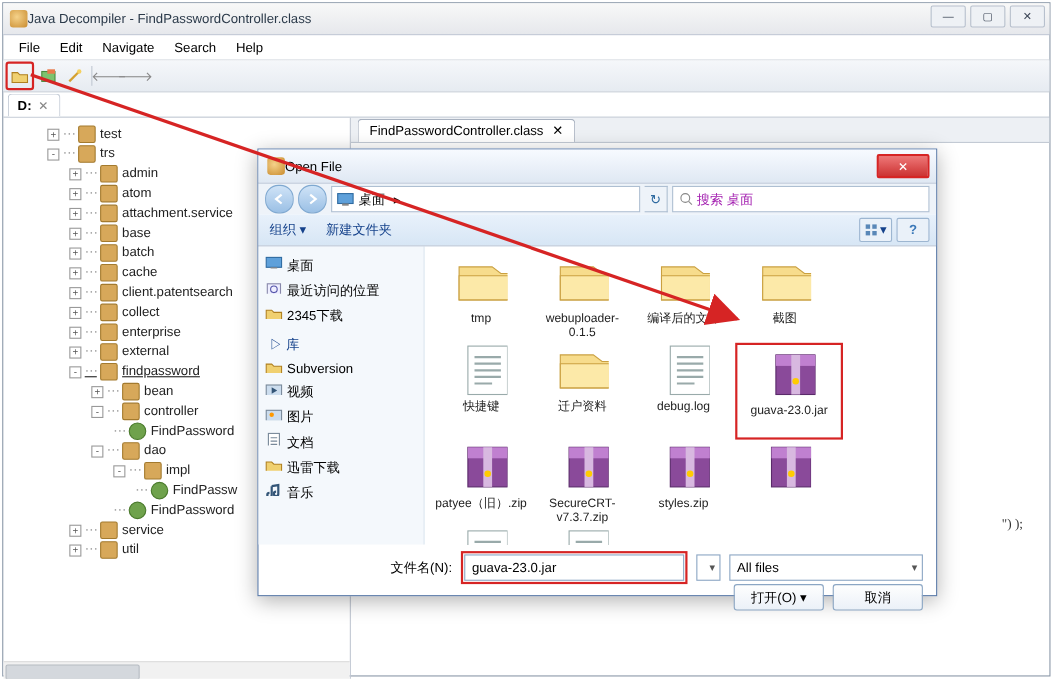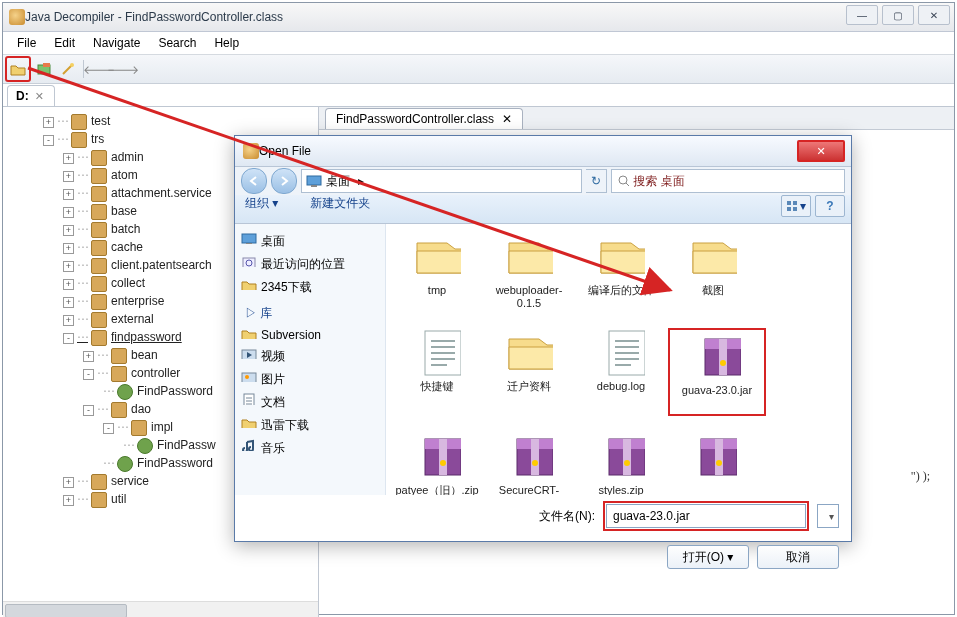--- a/index.html
+++ b/index.html
@@ -33,30 +33,30 @@
 .blur{filter:blur(1.5px);opacity:.6;color:#b5513a}
 
 .dlg{position:absolute;left:234px;top:135px;width:616px;height:405px;border:1px solid #5a7aa8;background:#fff;box-shadow:0 4px 18px rgba(0,0,0,.3)}
 .dlg-head{height:30px;background:linear-gradient(#f7faff,#dfe8f3);display:flex;align-items:center;padding:0 8px;position:relative;border-bottom:1px solid #b8c5d6}
 .closebtn{position:absolute;right:6px;top:4px;width:44px;height:18px;background:linear-gradient(#e77,#c33);border:1px solid #a22;border-radius:2px;display:flex;align-items:center;justify-content:center;color:#fff;font-size:11px}
 .redbox{border:2px solid #d62424}
 .addrbar{height:28px;background:#eef3f9;display:flex;align-items:center;padding:0 6px;gap:4px}
 .navbtn{width:24px;height:24px;border-radius:12px;background:linear-gradient(#cfe3f7,#9bc0e5);border:1px solid #7fa8d0;display:flex;align-items:center;justify-content:center}
 .crumb{flex:1;height:22px;border:1px solid #aebfd2;background:#fff;display:flex;align-items:center;padding:0 4px;font-size:12px}
 .crumb span{padding:0 4px}
-.sbox{width:220px;height:22px;border:1px solid #aebfd2;background:#fff;display:flex;align-items:center;padding:0 6px;color:#7f1d1d}
-.orgbar{height:28px;background:linear-gradient(#e8f1fb,#d7e6f5);display:flex;align-items:flex-start;padding:0 10px;gap:32px;color:#15428b;border-bottom:1px solid #b8c5d6;position:relative}
+.sbox{width:220px;height:22px;border:1px solid #aebfd2;background:#fff;display:flex;align-items:center;padding:0 6px;color:#a21caf}
+.orgbar{height:28px;background:linear-gradient(#e8f1fb,#d7e6f5);display:flex;align-items:center;padding:0 10px;gap:18px;color:#15428b;border-bottom:1px solid #b8c5d6;position:relative}
 .orgbar .rb{position:absolute;right:6px;display:flex;gap:4px}
 .smbtn{width:28px;height:20px;border:1px solid #9db6d1;background:#eaf1f9;border-radius:2px;display:flex;align-items:center;justify-content:center}
 .dlg-body{display:flex;height:calc(100% - 30px - 28px - 28px - 48px)}
 .dlg-nav{width:150px;background:#f4f8fc;border-right:1px solid #dde6f0;padding:6px 0;font-size:12px;overflow:hidden}
 .navitem{padding:3px 10px 3px 26px;position:relative;white-space:nowrap}
 .navitem .ni{position:absolute;left:6px;top:2px;width:16px;height:12px}
 .navhdr{padding:6px 10px 3px 10px;color:#15428b;font-size:12px}
-.files{flex:1;padding:8px 6px;display:flex;flex-wrap:wrap;align-content:flex-start;gap:16px 2px;overflow:auto}
+.files{flex:1;padding:8px 6px;display:flex;flex-wrap:wrap;align-content:flex-start;gap:0 2px;overflow:auto}
 .fitem{width:90px;text-align:center;font-size:11px;color:#222}
 .fico{width:48px;height:48px;margin:0 auto 4px auto;display:flex;align-items:center;justify-content:center}
 .ftxt{line-height:1.2;min-height:28px;word-break:break-word}
 .foot{height:48px;padding-top:6px}
 .frow{display:flex;align-items:center;justify-content:flex-end;padding:0 12px;gap:8px}
 .lbl{font-size:12px}
 .inp{height:22px;border:1px solid #8ba6c4;background:#fff;padding:0 6px;font-size:12px}
 .dd{height:22px;border:1px solid #8ba6c4;background:#fff;display:flex;align-items:center;padding:0 18px 0 6px;position:relative;font-size:12px}
 .dd:after{content:'▾';position:absolute;right:4px;color:#555;font-size:10px}
 .btn{width:80px;height:22px;border:1px solid #8ba6c4;background:linear-gradient(#fefefe,#ebf1f8);border-radius:3px;font-size:12px;display:flex;align-items:center;justify-content:center}
@@ -368,24 +368,27 @@
           <div class="fico">
             <svg width="60" height="54">
               <rect x="12" y="6" width="36" height="44" fill="#fff" stroke="#9aa"></rect>
               <path d="M18 16h24M18 22h24M18 28h24M18 34h24M18 40h16" stroke="#9aa" stroke-width="2"></path>
             </svg>
           </div>
         </div>
       </div>
   </div>
   <div class="foot">
-    <div class="frow" style="margin-bottom:14px">
+    <div class="frow" style="margin-bottom:0">
       <span class="lbl">文件名(N):</span>
       <div class="redbox" style="padding:1px"><input class="inp" style="width: 186px;" value="guava-23.0.jar"></div>
       <div class="dd" style="width:12px;padding:0 4px"></div>
+      <div class="dd" style="width:150px">
+          <span>All files</span>
+        </div>
     </div>
     <div class="frow">
       <div class="btn"><span>打开(O)</span>&nbsp;▾</div>
       <div class="btn">取消</div>
     </div>
   </div>
 </div>
 
 <svg class="arrow-ann" style="left:20px;top:60px" width="700" height="290">
   <defs>

